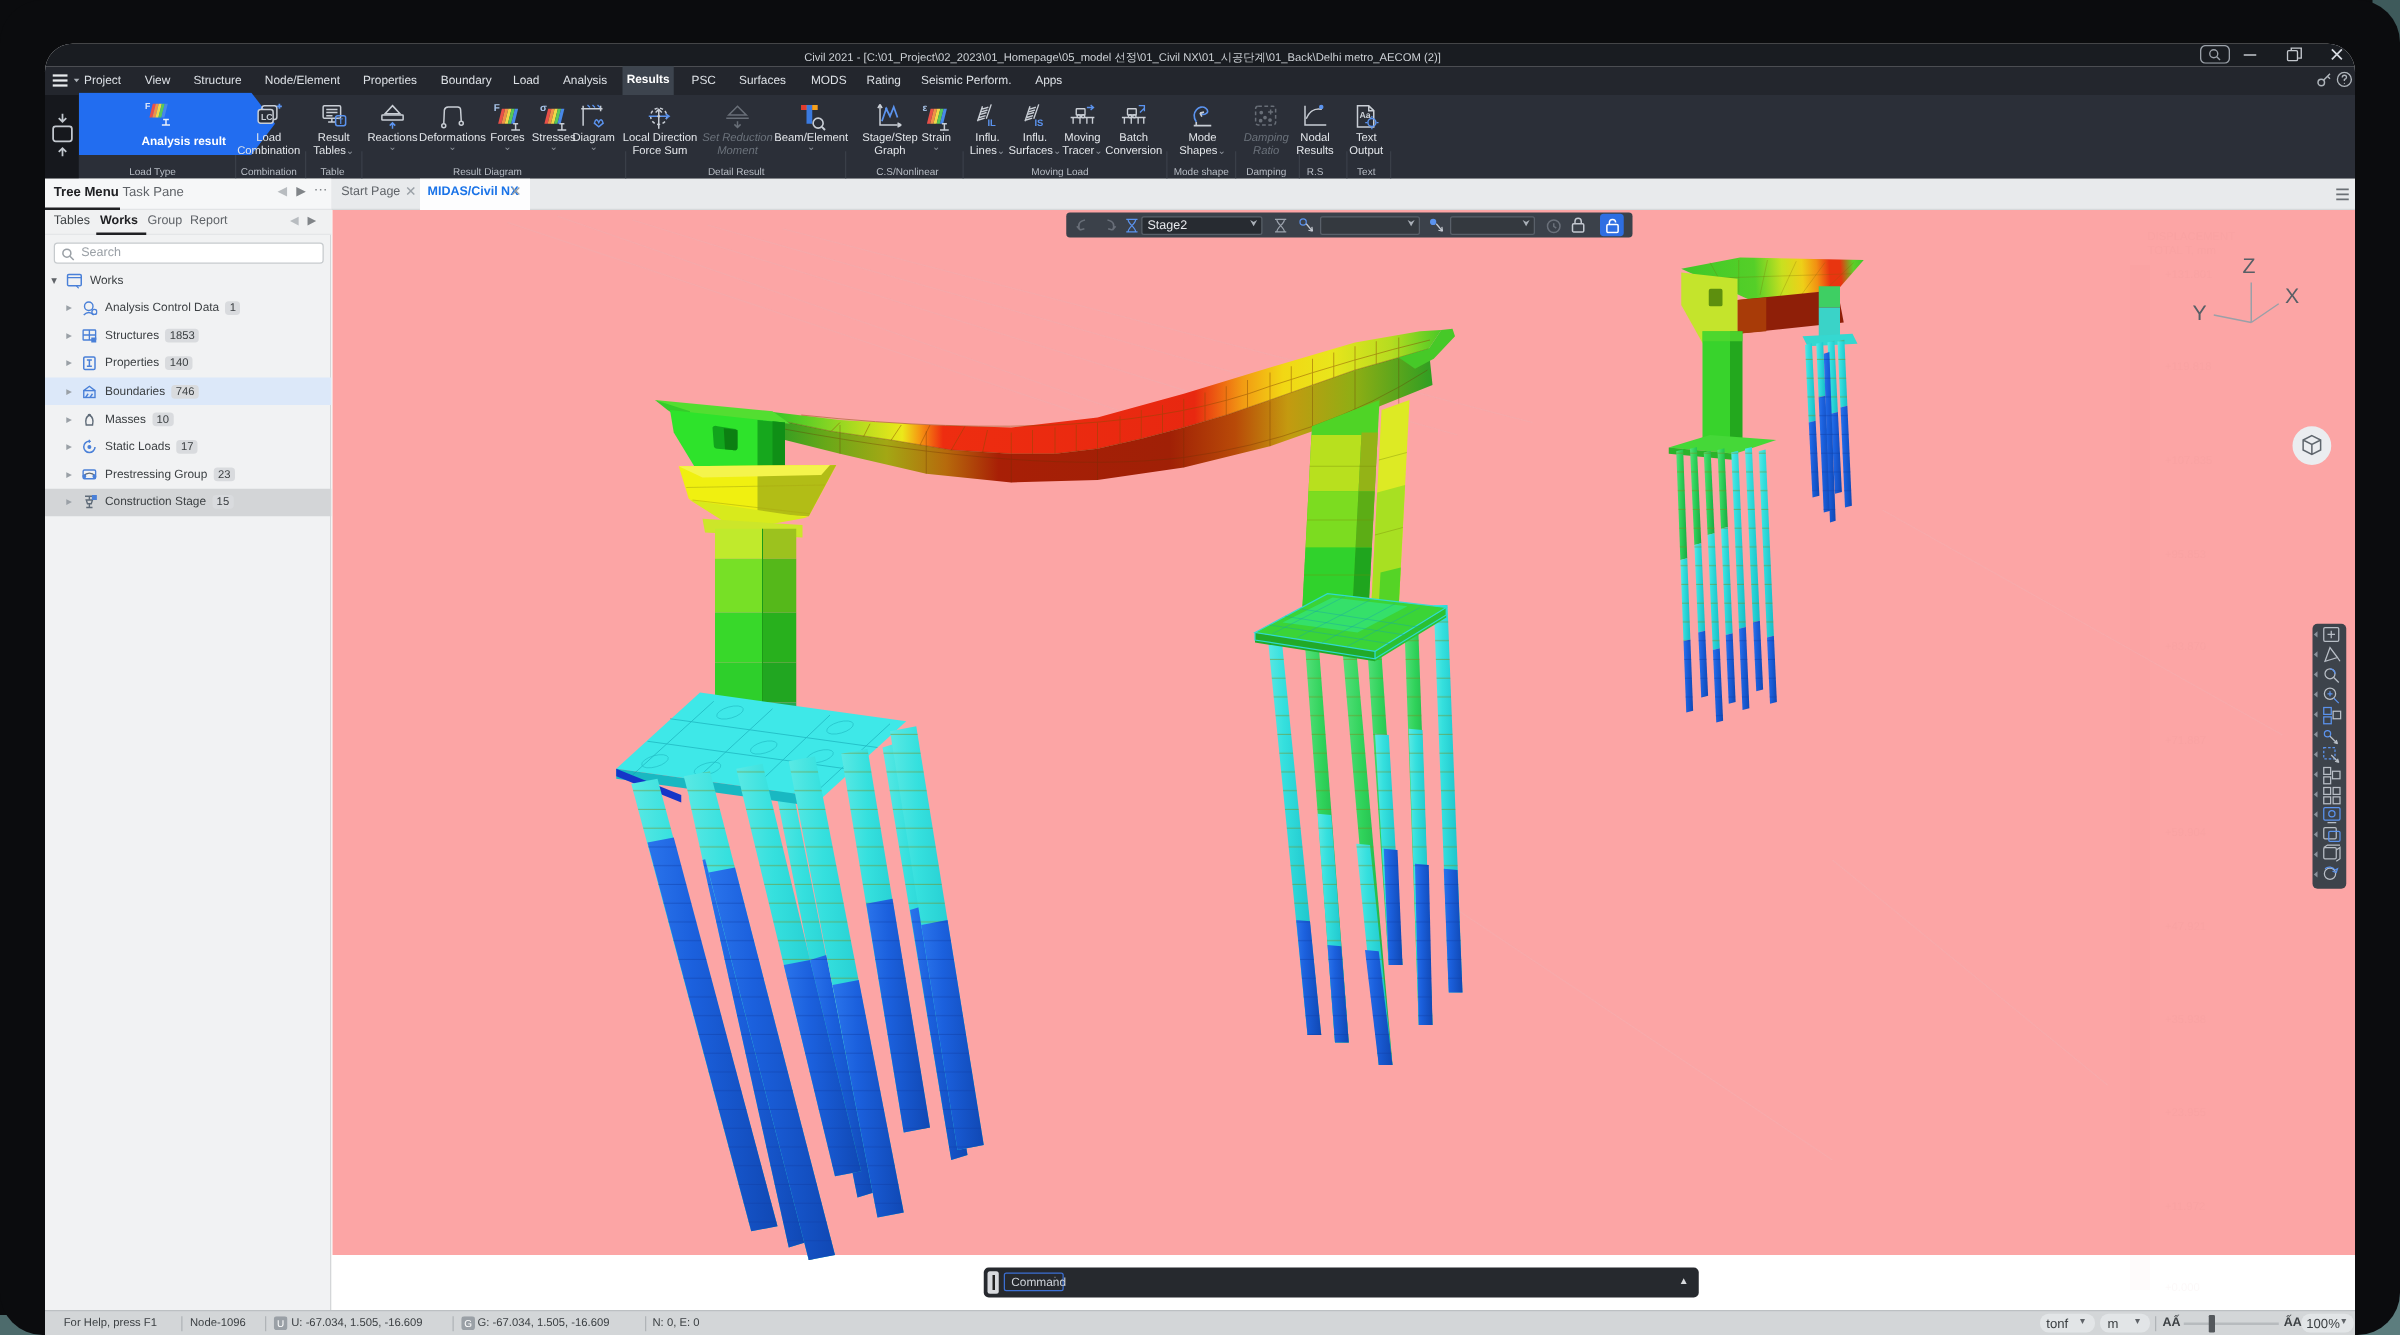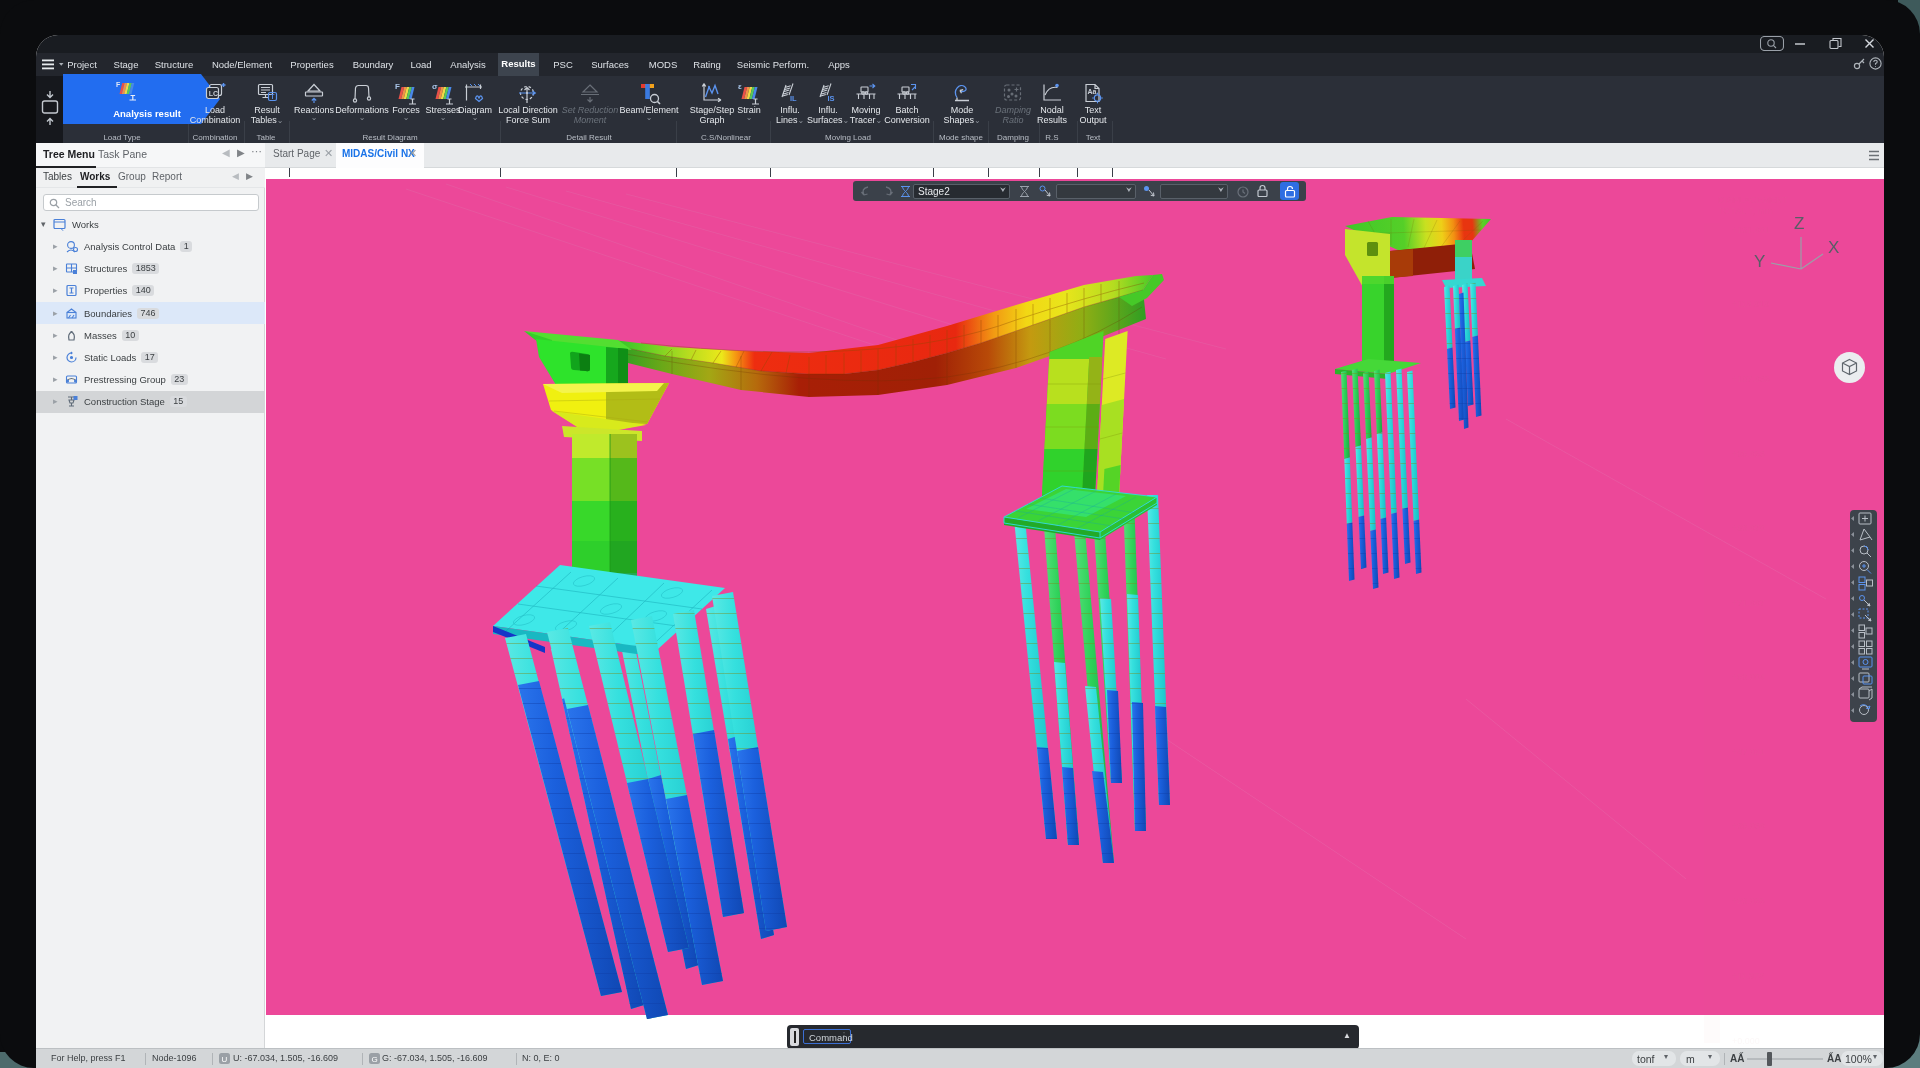--- a/index.html
+++ b/index.html
@@ -34,40 +34,41 @@
   
   #blueBtn { position:absolute; left:27px; top:39px; width:157px; height:50px;
      background:#226df0; clip-path:polygon(0 0, 138px 0, 157px 25px, 138px 50px, 0 50px); }
   #blueBtn .t { position:absolute; left:60px; top:34px; transform:translateX(-50%); font-size:9.5px; font-weight:bold; color:#fff; white-space:nowrap;margin-left:24px; }
   
   #tabrow { position:absolute; left:0; top:108px; width:100%; height:25px; background:#e8eaec; border-bottom:1px solid #d6d9db; }
   #lpHead { position:absolute; left:0; top:108px; width:229px; height:25px; background:#f6f7f8; border-bottom:1px solid #e2e4e6;}
   
   #lpanel { position:absolute; left:0; top:133px; width:229px; height:880px; background:#f1f2f3; border-right:1px solid #d4d6d8; }
   
-  #viewport { position:absolute; left:230px; top:144px; width:1618px; height:836px; background:#ec4899; }
+  #viewport { position:absolute; left:230px; top:133px; width:1618px; height:836px; background:#fca5a5; }
   
   #statusbar { position:absolute; left:0; top:1013px; width:100%; height:20px; background:#d3d6d8; border-top:1px solid #bcc0c3; font-size:9px; color:#3c4043; white-space:nowrap; }
   .sdiv { position:absolute; top:4px; width:1px; height:12px; background:#b0b4b7; }
   .trow { position:absolute; left:0; width:229px; height:22px; display:flex; align-items:center; }
   .trow .arr { margin-left:17px; font-size:9px; color:#9aa0a6; width:10px; }
   .trow .tic { margin-left:2px; flex:none; }
   .trow .tlab { margin-left:6px; font-size:9.5px; color:#3c4043; }
   .trow .bdg { margin-left:5px; font-size:9px; color:#3c4043; background:#d9dbde;
      border-radius:3px; padding:0.5px 3.5px; }
 </style>
 </head>
 <body>
 <div id="stage">
   <div id="tealTR"></div>
     <div id="tealBL"></div>
     <div id="tealBR"></div>
   <div id="bezel"></div>
   <div id="win">
     <div id="titlebar">
+      <div id="titletext">Civil 2021 - [C:\01_Project\02_2023\01_Homepage\05_model 선정\01_Civil NX\01_시공단계\01_Back\Delhi metro_AECOM (2)]</div>
       <svg class="abs" style="left:1724px;top:1px" width="24" height="15" viewBox="0 0 24 15" fill="none" stroke="#9aa0a8" stroke-width="1.1">
         <rect x="0.5" y="0.5" width="23" height="14" rx="4"></rect>
         <circle cx="11" cy="7" r="3.2"></circle>
           <path d="M13.4 9.4 L16 12"></path>
       </svg>
       <svg class="abs" style="left:1757px;top:1px" width="14" height="15" viewBox="0 0 14 15" stroke="#c3c7cd" stroke-width="1.3">
         <path d="M2 8 h10"></path>
       </svg>
       <svg class="abs" style="left:1793px;top:2px" width="13" height="13" viewBox="0 0 13 13" fill="none" stroke="#c3c7cd" stroke-width="1.1">
         <rect x="1" y="3.5" width="8" height="8" rx="1"></rect>
@@ -78,21 +79,21 @@
       </svg>
     </div>
     <div id="menurow">
       <svg class="abs" style="left:6px;top:6px" width="24" height="11" viewBox="0 0 24 11">
         <rect x="0" y="0.5" width="12" height="1.8" fill="#e8ebee"></rect>
         <rect x="0" y="4.5" width="12" height="1.8" fill="#e8ebee"></rect>
         <rect x="0" y="8.5" width="12" height="1.8" fill="#e8ebee"></rect>
         <path d="M17 4 l4.5 0 l-2.25 2.8 z" fill="#aab0b7"></path>
       </svg>
       <span class="mi" style="left:46px">Project</span>
-      <span class="mi" style="left:90px">Stage</span>
+      <span class="mi" style="left:90px">View</span>
       <span class="mi" style="left:138px">Structure</span>
       <span class="mi" style="left:206px">Node/Element</span>
       <span class="mi" style="left:276px">Properties</span>
       <span class="mi" style="left:337px">Boundary</span>
       <span class="mi" style="left:385px">Load</span>
       <span class="mi" style="left:432px">Analysis</span>
       <span class="mi" style="left:527px">PSC</span>
       <span class="mi" style="left:574px">Surfaces</span>
       <span class="mi" style="left:627px">MODS</span>
       <span class="mi" style="left:671px">Rating</span>

